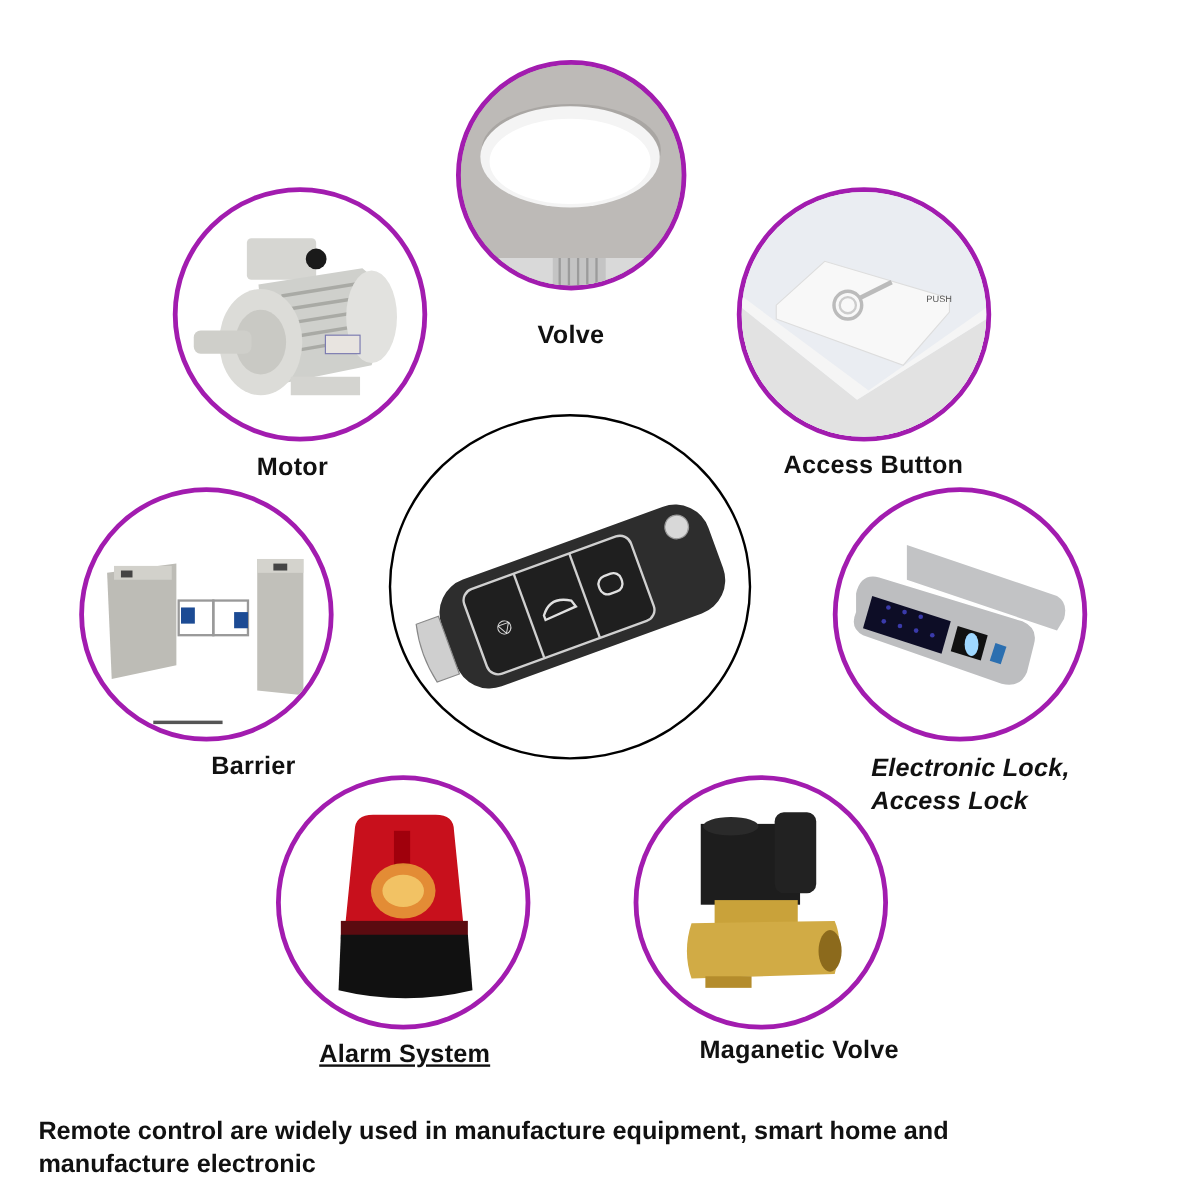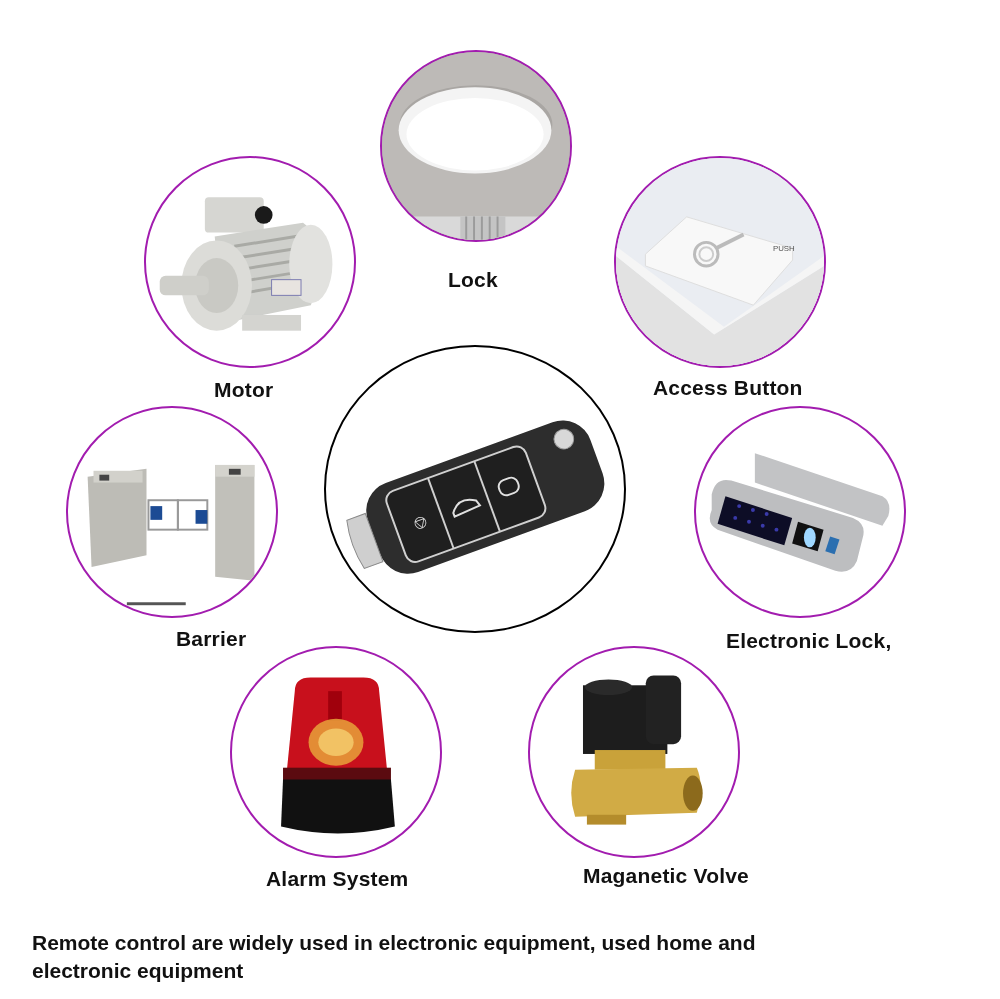--- a/index.html
+++ b/index.html
@@ -1,19 +1,19 @@
 <!DOCTYPE html>
 <html><head>
 <meta charset="utf-8">
 <style>
   html, body { margin:0; padding:0; background:#ffffff; }
   body { width:1000px; height:999px; position:relative; overflow:hidden; font-family:"Liberation Sans", sans-serif; }
-  .circle { position:absolute; border:2px solid #a21caf; border-radius:50%; background:#fff; overflow:hidden; box-sizing:border-box; }
+  .circle { position:absolute; border:4px solid #a21caf; border-radius:50%; background:#fff; overflow:hidden; box-sizing:border-box; }
   .label { position:absolute; font-weight:bold; font-size:21px; color:#111; white-space:nowrap; letter-spacing:0.2px; }
-  .label-multi { white-space:normal; line-height:27px; }
+  .label-multi { white-space:normal; line-height:27px;font-style:italic; }
   .caption { position:absolute; left:32px; top:929px; font-weight:bold; font-size:21px; color:#111; line-height:28px; width:880px; }
   svg { position:absolute; left:0; top:0; width:100%; height:100%; }
 </style>
 </head>
 <body>
 
 <div class="circle" style="left:380px;top:50px;width:192px;height:192px;background:#b9b6b4;">
   <svg viewBox="0 0 192 192">
     <rect x="0" y="0" width="192" height="192" fill="#bdbab7"></rect>
     <ellipse cx="96" cy="74" rx="78" ry="40" fill="#a9a6a3"></ellipse>
@@ -23,21 +23,21 @@
     <rect x="80" y="168" width="46" height="24" fill="#c4c4c4"></rect>
     <g stroke="#9b9b9b" stroke-width="2">
         <line x1="86" y1="168" x2="86" y2="192"></line>
         <line x1="94" y1="168" x2="94" y2="192"></line>
         <line x1="102" y1="168" x2="102" y2="192"></line>
         <line x1="110" y1="168" x2="110" y2="192"></line>
         <line x1="118" y1="168" x2="118" y2="192"></line>
       </g>
   </svg>
 </div>
-<div class="label" style="left:448px;top:268px;">Lock</div>
+<div class="label" style="left:448px;top:268px;">Volve</div>
 
 <div class="circle" style="left:144px;top:156px;width:212px;height:212px;">
   <svg viewBox="0 0 212 212">
     <rect x="60" y="40" width="60" height="36" rx="4" fill="#d6d6d2"></rect>
     <circle cx="120" cy="58" r="9" fill="#1a1a1a"></circle>
     <path d="M70 80 L160 66 Q180 80 178 120 L168 150 L80 168 Z" fill="#cfd0cc"></path>
     <g stroke="#a9aaa5" stroke-width="3">
         <line x1="90" y1="90" x2="165" y2="78"></line>
         <line x1="92" y1="102" x2="168" y2="90"></line>
         <line x1="94" y1="114" x2="170" y2="102"></line>
@@ -115,43 +115,44 @@
         <circle cx="68" cy="120" r="2"></circle>
         <circle cx="82" cy="124" r="2"></circle>
       </g>
     <path d="M104 116 L130 124 L124 146 L98 138 Z" fill="#111"></path>
     <ellipse cx="116" cy="132" rx="6" ry="10" fill="#9fd8ff"></ellipse>
     <rect x="134" y="132" width="10" height="16" fill="#2b6fb0" transform="rotate(18 139 140)"></rect>
   </svg>
 </div>
 <div class="label label-multi" style="left:726px;top:627px;">
   <div>Electronic Lock,</div>
+  <div>Access Lock</div>
 </div>
 
 <div class="circle" style="left:230px;top:646px;width:212px;height:212px;">
   <svg viewBox="0 0 212 212">
     <path d="M64 44 Q64 30 80 30 L134 30 Q150 30 150 44 L158 124 L56 124 Z" fill="#c8101c"></path>
     <rect x="98" y="44" width="14" height="30" fill="#a0000c"></rect>
     <ellipse cx="106" cy="96" rx="28" ry="24" fill="#e8a23a" opacity="0.85"></ellipse>
     <ellipse cx="106" cy="96" rx="18" ry="14" fill="#f5d070" opacity="0.8"></ellipse>
     <rect x="52" y="122" width="110" height="16" fill="#5b0b10"></rect>
     <path d="M52 134 L162 134 L166 182 Q108 196 50 182 Z" fill="#111"></path>
   </svg>
 </div>
-<div class="label" style="left:266px;top:867px;">Alarm System</div>
+<div class="label" style="left:266px;top:867px;text-decoration:underline;">Alarm System</div>
 
 <div class="circle" style="left:528px;top:646px;width:212px;height:212px;">
   <svg viewBox="0 0 212 212">
     <rect x="54" y="38" width="86" height="70" fill="#1d1d1d"></rect>
     <rect x="118" y="28" width="36" height="70" rx="8" fill="#222"></rect>
     <ellipse cx="80" cy="40" rx="24" ry="8" fill="#2a2a2a"></ellipse>
     <rect x="66" y="104" width="72" height="20" fill="#c9a23a"></rect>
     <path d="M46 124 L170 122 Q178 140 170 168 L46 172 Q38 148 46 124 Z" fill="#d1ab45"></path>
     <ellipse cx="166" cy="148" rx="10" ry="18" fill="#8c6a1c"></ellipse>
     <rect x="58" y="170" width="40" height="10" fill="#b48c2c"></rect>
   </svg>
 </div>
 <div class="label" style="left:555px;top:864px;margin-left:28px;">Maganetic Volve</div>
 
 <div class="caption">
-  <div>Remote control are widely used in electronic equipment, used home and</div>
-  <div>electronic equipment</div>
+  <div>Remote control are widely used in manufacture equipment, smart home and</div>
+  <div>manufacture electronic</div>
 </div>
 
 </body></html>

